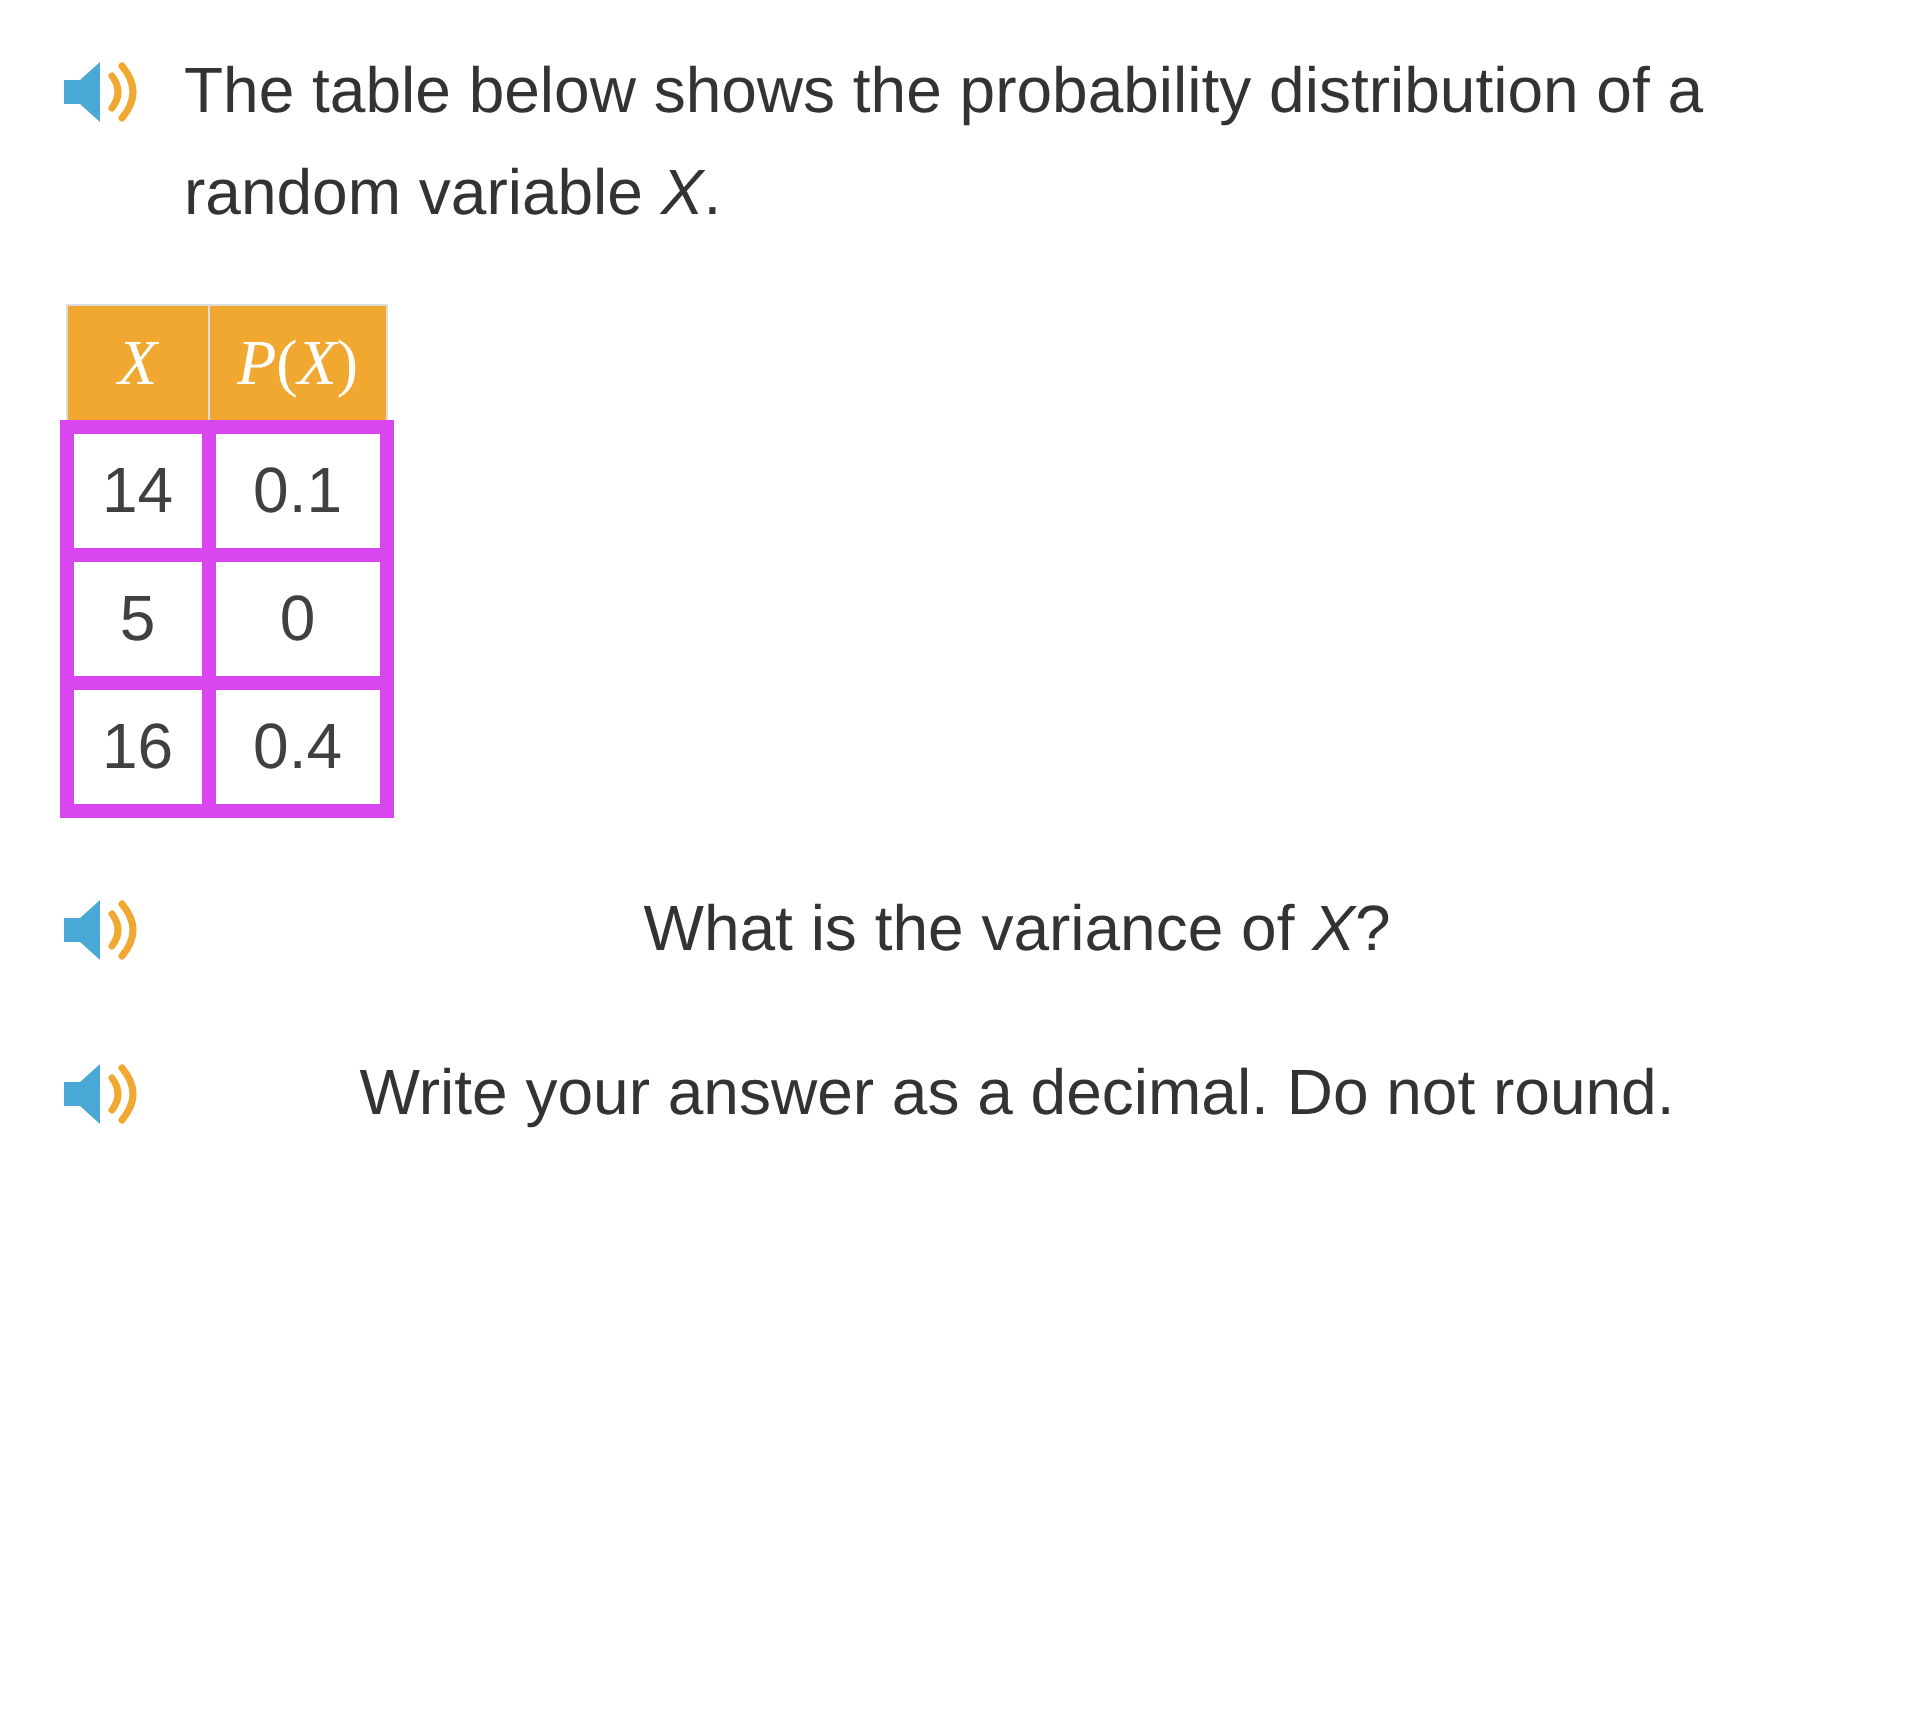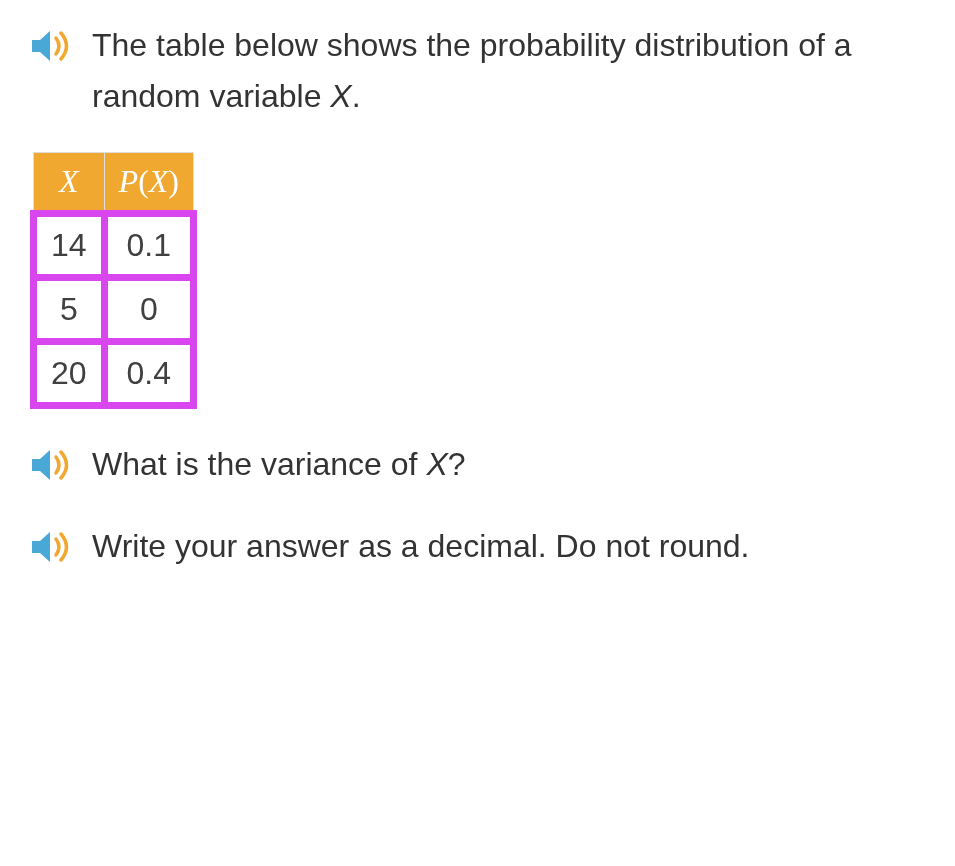--- a/index.html
+++ b/index.html
@@ -17,20 +17,21 @@
     }
     .question-line {
       display: flex;
       align-items: flex-start;
       margin-bottom: 30px;
       line-height: 1.6;
     }
     .question-line.subsequent {
       margin-top: 30px;
       margin-bottom: 0;
+      text-align: center;
     }
     .audio-icon {
       flex-shrink: 0;
       width: 44px;
       height: 36px;
       margin-right: 18px;
       margin-top: 8px;
       display: inline-block;
       position: relative;
     }
@@ -98,21 +99,21 @@
   <tbody>
     <tr>
       <td>14</td>
       <td>0.1</td>
     </tr>
     <tr>
       <td>5</td>
       <td>0</td>
     </tr>
     <tr>
-      <td>20</td>
+      <td>16</td>
       <td>0.4</td>
     </tr>
   </tbody>
 </table>
 
 <div class="question-line subsequent">
   <span class="audio-icon">
     <svg viewBox="0 0 44 36">
       <polygon points="2,12 10,12 20,3 20,33 10,24 2,24" fill="#49a8d6"></polygon>
       <path d="M 26 10 Q 32 18 26 26" stroke="#f0a830" stroke-width="3.5" fill="none" stroke-linecap="round"></path>

